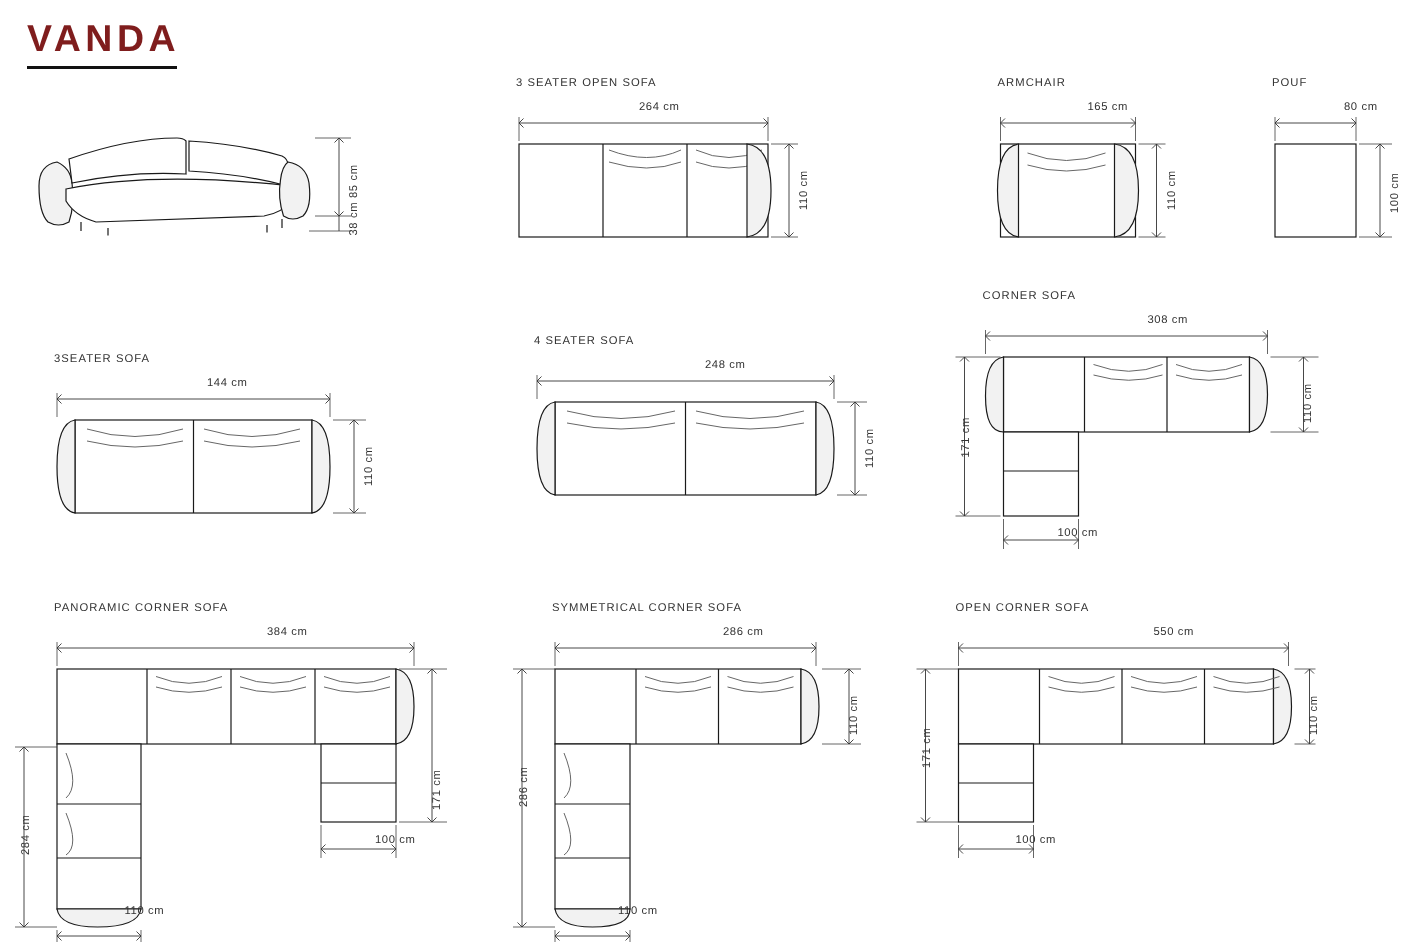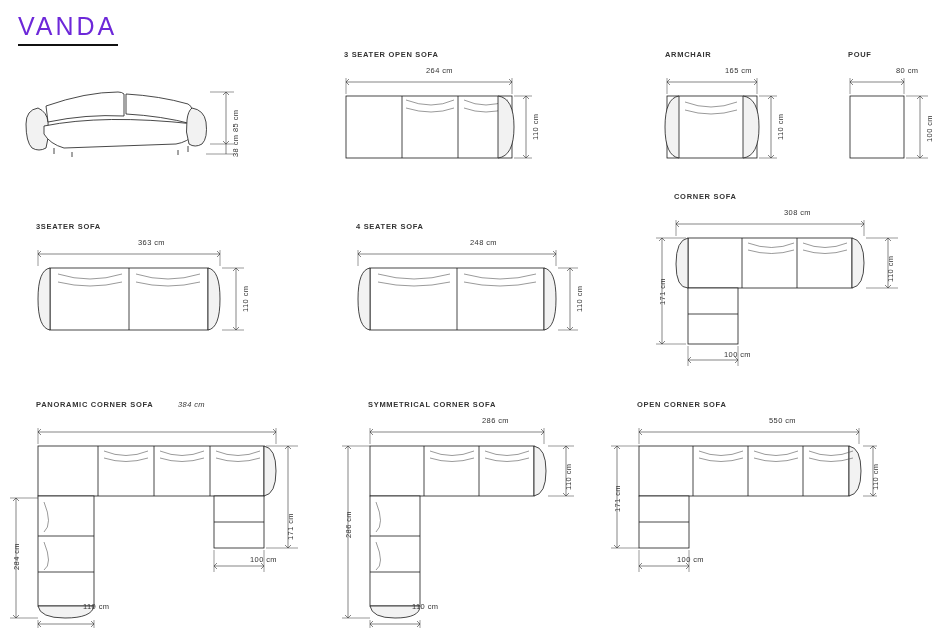--- a/index.html
+++ b/index.html
@@ -7,28 +7,28 @@
     width:940px;height:630px;
     background:#ffffff;
     font-family:"Liberation Sans", sans-serif;
     color:#1a1a1a;
     position:relative;
     overflow:hidden;
   }
   .sheet{position:absolute;left:0;top:0;width:940px;height:630px;}
   .brand{
     position:absolute;left:18px;top:12px;
-    font-size:25px;letter-spacing:3px;font-weight:400;color:#6d28d9;
+    font-size:25px;letter-spacing:3px;font-weight:700;color:#7f1d1d;
   }
   .brand-underline{
     position:absolute;left:18px;top:44px;width:100px;height:2px;background:#111;
   }
   .item{position:absolute;}
   .item-title{
-    font-size:7.5px;letter-spacing:.7px;color:#333;font-weight:700;
+    font-size:7.5px;letter-spacing:.7px;color:#333;font-weight:400;
     text-transform:uppercase;white-space:nowrap;
   }
   .dimlabel{
     font-size:7.5px;color:#333;letter-spacing:.4px;white-space:nowrap;margin-left:34px;
   }
   .vlabel{
     font-size:7.5px;color:#333;letter-spacing:.4px;white-space:nowrap;
     transform:rotate(-90deg);transform-origin:left top;
   }
   svg{display:block;overflow:visible;}
@@ -121,23 +121,23 @@
       <path class="dim" d="M5,3 L2,6 L5,9 M53,3 L56,6 L53,9"></path>
       <path class="ext" d="M2,2 L2,18 M56,2 L56,18"></path>
       <rect class="fillw" x="2" y="20" width="54" height="62"></rect>
       <path class="ext" d="M58,20 L80,20 M58,82 L80,82"></path>
       <path class="dim" d="M72,20 L72,82"></path>
       <path class="dim" d="M69,23 L72,20 L75,23 M69,79 L72,82 L75,79"></path>
     </svg>
     <div class="vlabel" style="position:absolute;left:77px;top:92px;">100 cm</div>
   </div>
 
-  <div class="item" style="left:36px;top:222px;">
+  <div class="item" style="left:36px;top:234px;">
     <div class="item-title">3SEATER SOFA</div>
-    <div class="dimlabel" style="position:absolute;left:68px;top:16px;">363 cm</div>
+    <div class="dimlabel" style="position:absolute;left:68px;top:16px;">144 cm</div>
     <svg width="215" height="110" style="position:absolute;left:0;top:26px;">
       <path class="dim" d="M2,6 L184,6"></path>
       <path class="dim" d="M5,3 L2,6 L5,9 M181,3 L184,6 L181,9"></path>
       <path class="ext" d="M2,2 L2,18 M184,2 L184,18"></path>
       <rect class="fillw" x="14" y="20" width="158" height="62"></rect>
       <path class="fillg" d="M14,20 q-12,2 -12,31 q0,29 12,31 z"></path>
       <path class="fillg" d="M172,20 q12,2 12,31 q0,29 -12,31 z"></path>
       <path class="ln" d="M93,20 L93,82"></path>
       <path class="ln-thin" d="M22,26 q32,10 64,0 M22,34 q32,8 64,0"></path>
       <path class="ln-thin" d="M100,26 q32,10 64,0 M100,34 q32,8 64,0"></path>
@@ -161,21 +161,21 @@
       <path class="ln" d="M101,20 L101,82"></path>
       <path class="ln-thin" d="M22,26 q36,10 72,0 M22,34 q36,8 72,0"></path>
       <path class="ln-thin" d="M108,26 q36,10 72,0 M108,34 q36,8 72,0"></path>
       <path class="ext" d="M202,20 L222,20 M202,82 L222,82"></path>
       <path class="dim" d="M214,20 L214,82"></path>
       <path class="dim" d="M211,23 L214,20 L217,23 M211,79 L214,82 L217,79"></path>
     </svg>
     <div class="vlabel" style="position:absolute;left:219px;top:90px;">110 cm</div>
   </div>
 
-  <div class="item" style="left:674px;top:192px;">
+  <div class="item" style="left:655px;top:192px;">
     <div class="item-title">CORNER SOFA</div>
     <div class="dimlabel" style="position:absolute;left:76px;top:16px;">308 cm</div>
     <svg width="230" height="160" style="position:absolute;left:0;top:26px;">
 
       <path class="dim" d="M2,6 L190,6"></path>
       <path class="dim" d="M5,3 L2,6 L5,9 M187,3 L190,6 L187,9"></path>
       <path class="ext" d="M2,2 L2,18 M190,2 L190,18"></path>
 
       <rect class="fillw" x="14" y="20" width="164" height="50"></rect>
 
@@ -201,21 +201,21 @@
       <path class="dim" d="M14,142 L64,142"></path>
       <path class="dim" d="M17,139 L14,142 L17,145 M61,139 L64,142 L61,145"></path>
     </svg>
     <div class="vlabel" style="position:absolute;left:212px;top:90px;">110 cm</div>
     <div class="vlabel" style="position:absolute;left:-16px;top:113px;">171 cm</div>
     <div class="dimlabel" style="position:absolute;left:16px;top:158px;">100 cm</div>
   </div>
 
   <div class="item" style="left:36px;top:400px;">
     <div class="item-title">PANORAMIC CORNER SOFA</div>
-    <div class="dimlabel" style="position:absolute;left:108px;top:0;font-style:italic;">384 cm</div>
+    <div class="dimlabel" style="position:absolute;left:108px;top:16px;">384 cm</div>
     <svg width="270" height="200" style="position:absolute;left:0;top:26px;">
       <path class="dim" d="M2,6 L240,6"></path>
       <path class="dim" d="M5,3 L2,6 L5,9 M237,3 L240,6 L237,9"></path>
       <path class="ext" d="M2,2 L2,18 M240,2 L240,18"></path>
 
       <rect class="fillw" x="2" y="20" width="226" height="50"></rect>
 
       <rect class="fillw" x="2" y="70" width="56" height="110"></rect>
 
       <rect class="fillw" x="178" y="70" width="50" height="52"></rect>

